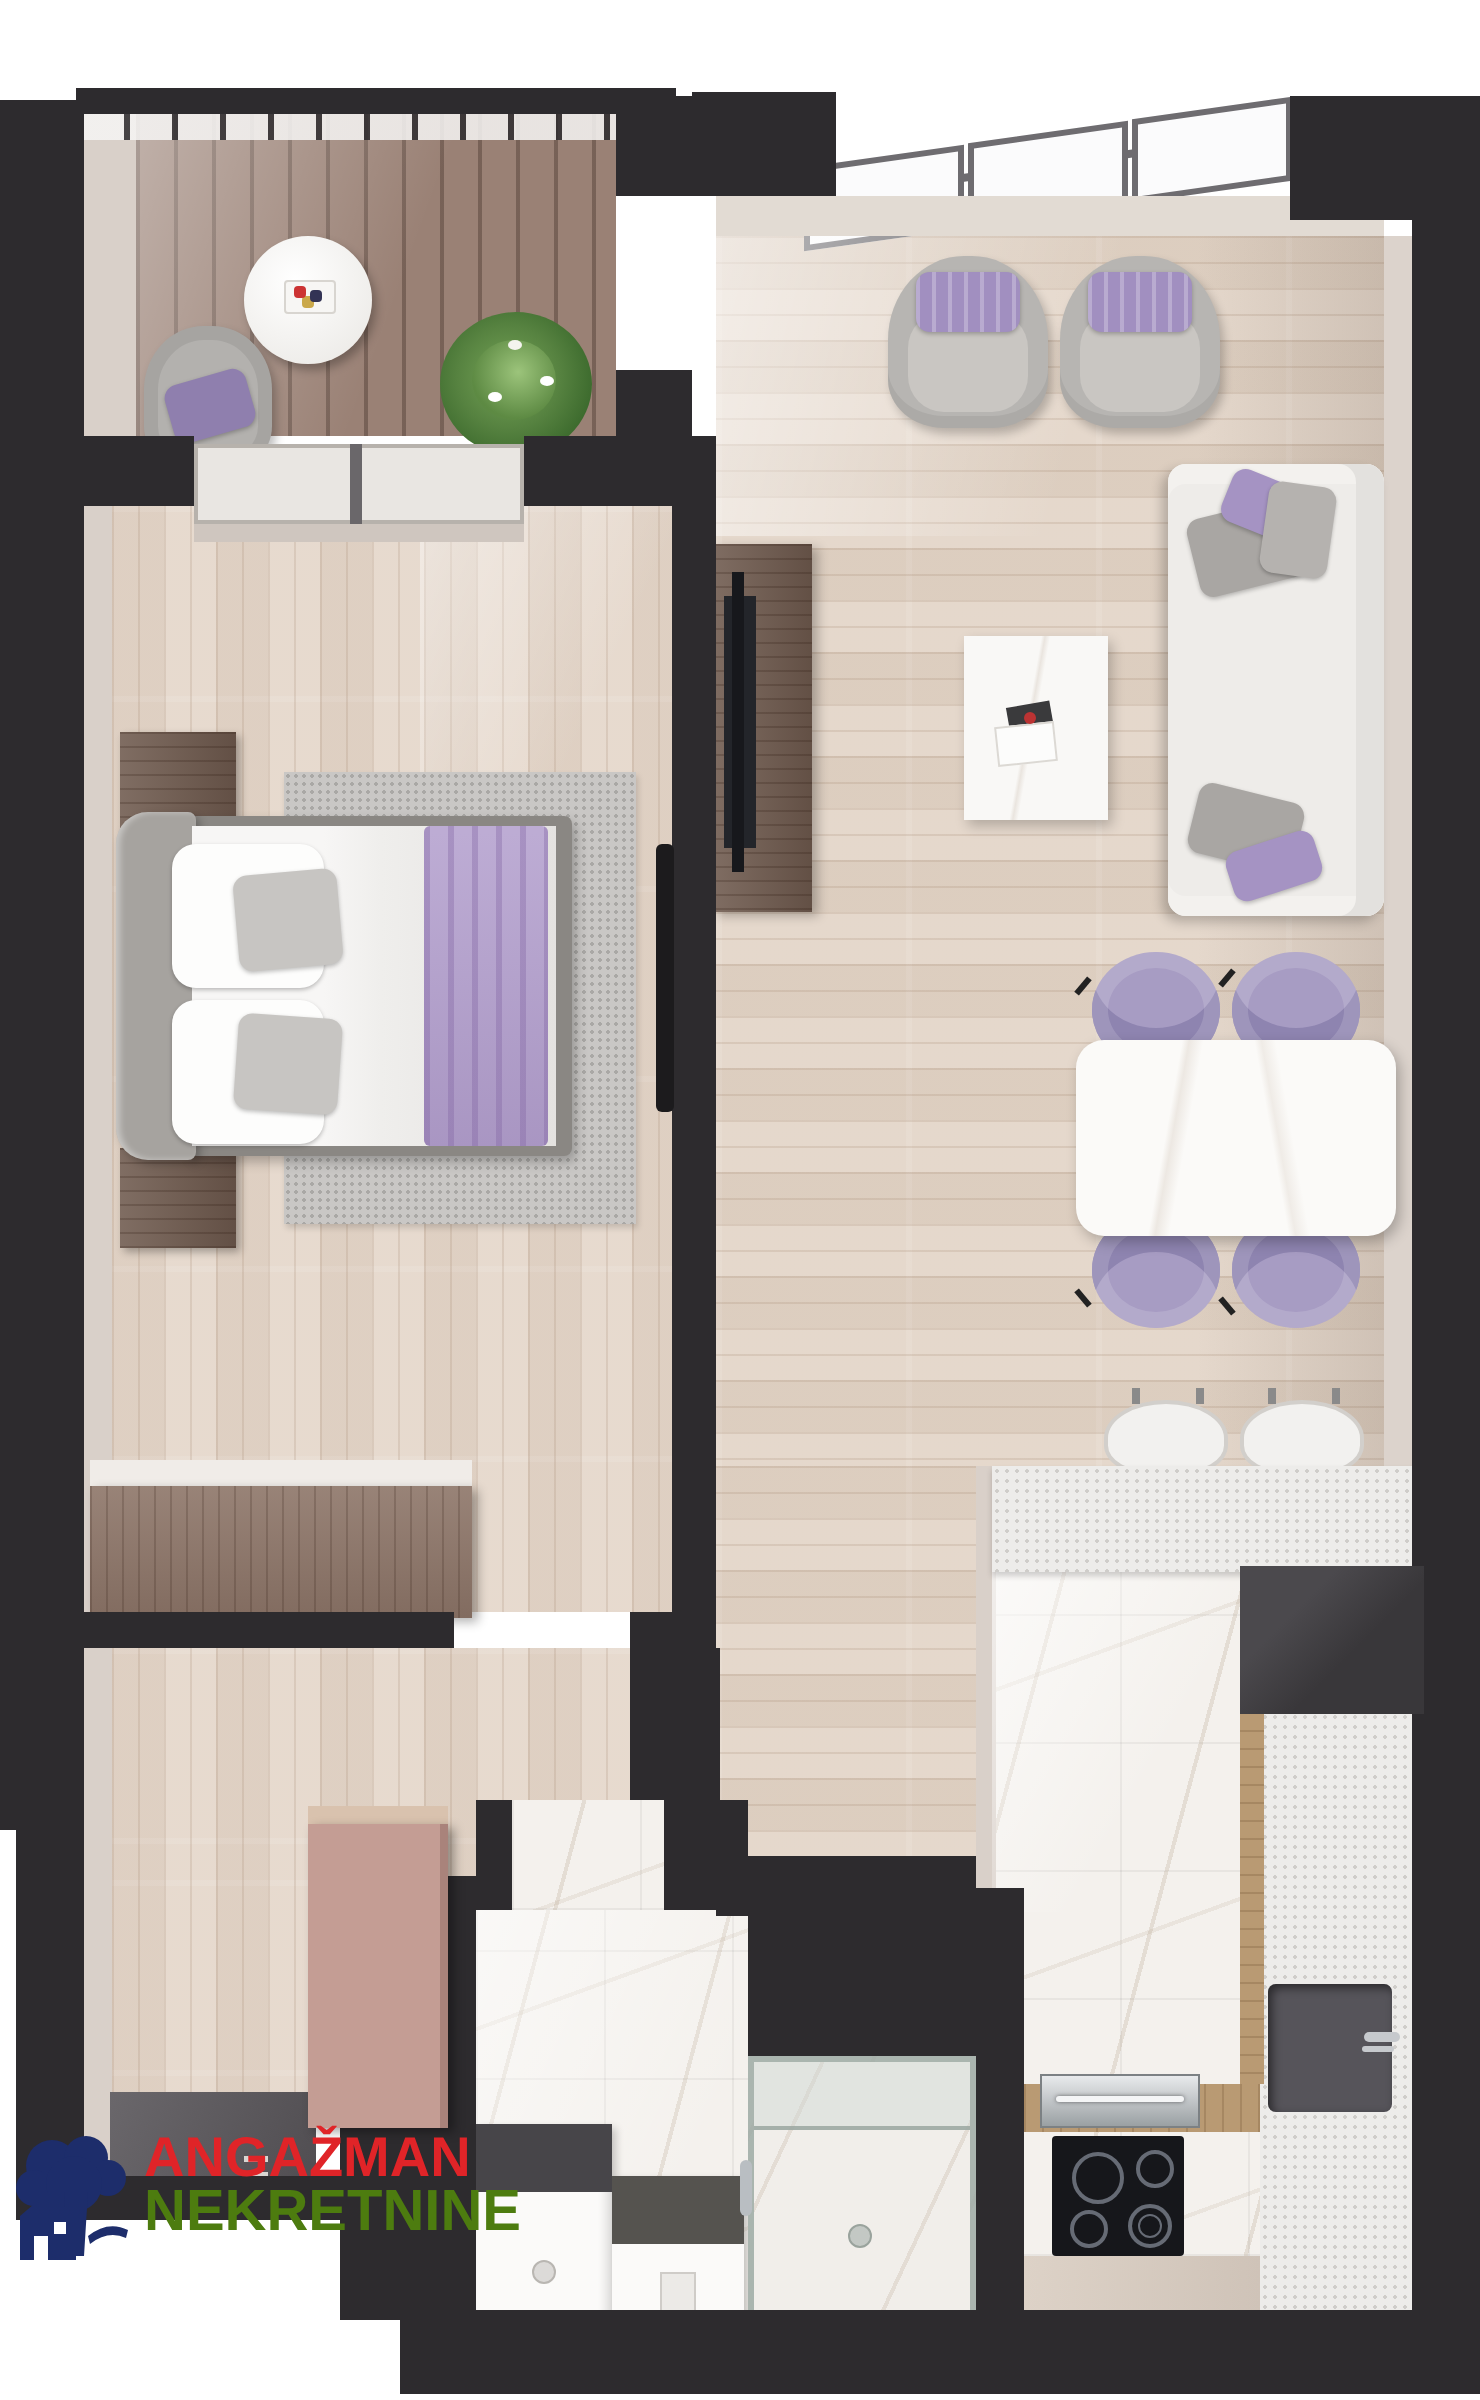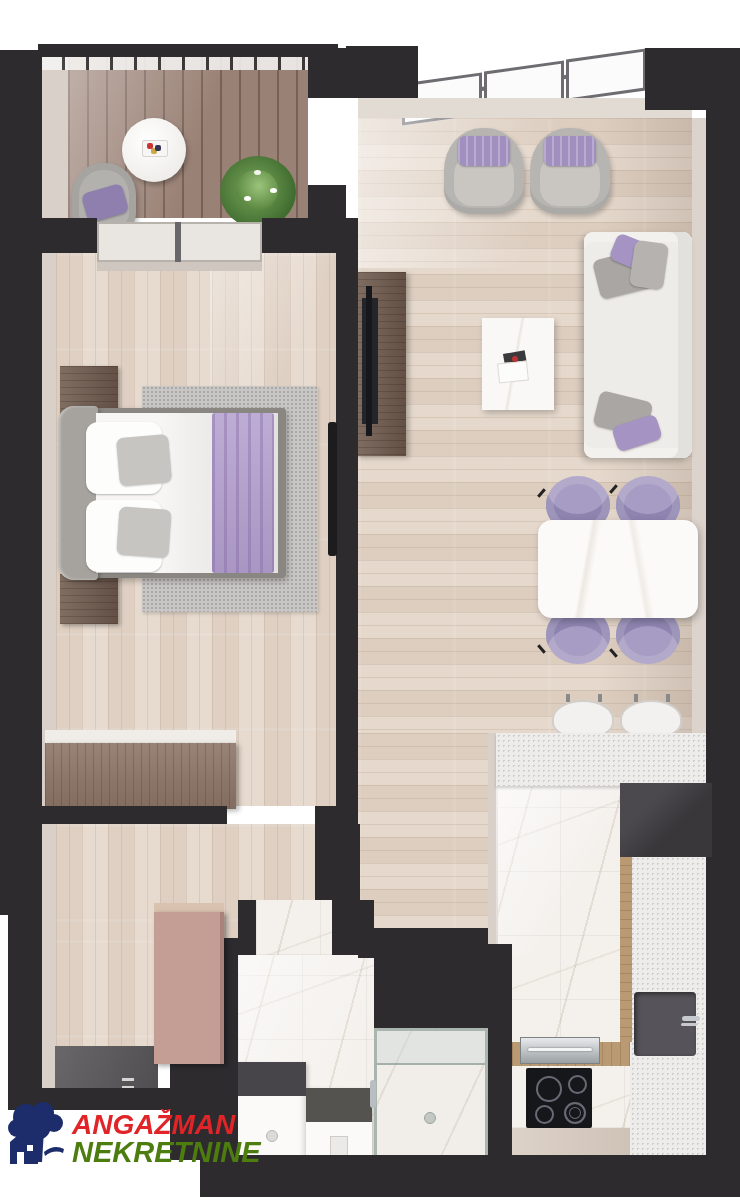--- a/index.html
+++ b/index.html
@@ -195,21 +195,21 @@
   <div class="abs wall" style="left:315px;top:806px;width:43px;height:18px;"></div>
   <div class="abs wall" style="left:315px;top:824px;width:45px;height:131px;"></div>
   <div class="abs wall" style="left:170px;top:938px;width:68px;height:222px;"></div>
   <div class="abs wall" style="left:238px;top:900px;width:136px;height:55px;"></div>
   <div class="abs wall" style="left:358px;top:928px;width:130px;height:30px;"></div>
   <div class="abs wall" style="left:374px;top:955px;width:114px;height:73px;"></div>
   <div class="abs wall" style="left:488px;top:944px;width:24px;height:216px;"></div>
   <div class="abs wall" style="left:8px;top:1088px;width:197px;height:22px;"></div>
   <div class="abs wall" style="left:200px;top:1155px;width:540px;height:42px;"></div>
 
-  <div class="abs" style="left:6px;top:1096px;width:240px;height:70px;z-index:60;display:flex;align-items:flex-end;font-style:italic;">
+  <div class="abs" style="left:6px;top:1066px;width:240px;height:70px;z-index:60;display:flex;align-items:flex-start;">
     <span style="display:inline-block;width:62px;height:66px;">
       <svg width="62" height="66" viewBox="0 0 62 66" xmlns="http://www.w3.org/2000/svg">
         <g fill="#1d2d6b">
           <circle cx="20" cy="17" r="13"></circle>
           <circle cx="37" cy="13" r="11"></circle>
           <circle cx="48" cy="23" r="9"></circle>
           <circle cx="11" cy="28" r="9"></circle>
           <circle cx="31" cy="26" r="14"></circle>
           <path d="M26,30 L38,30 L36,62 L28,62 Z"></path>
           <path d="M38,52 q10,-8 20,-3 l-1,4 q-9,-4 -18,3 Z"></path>

